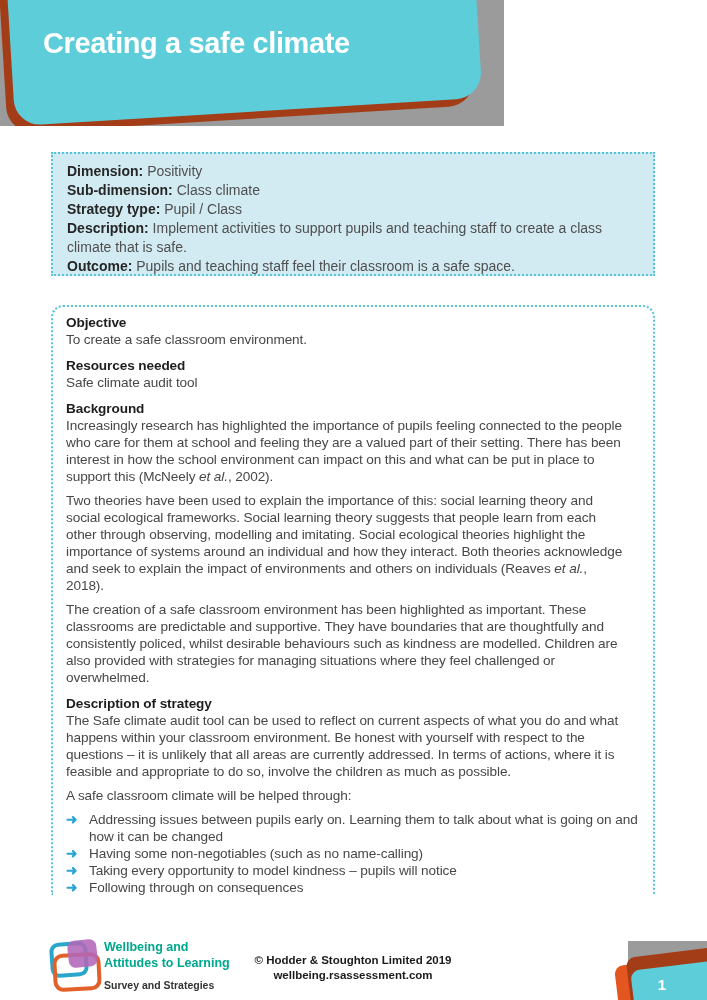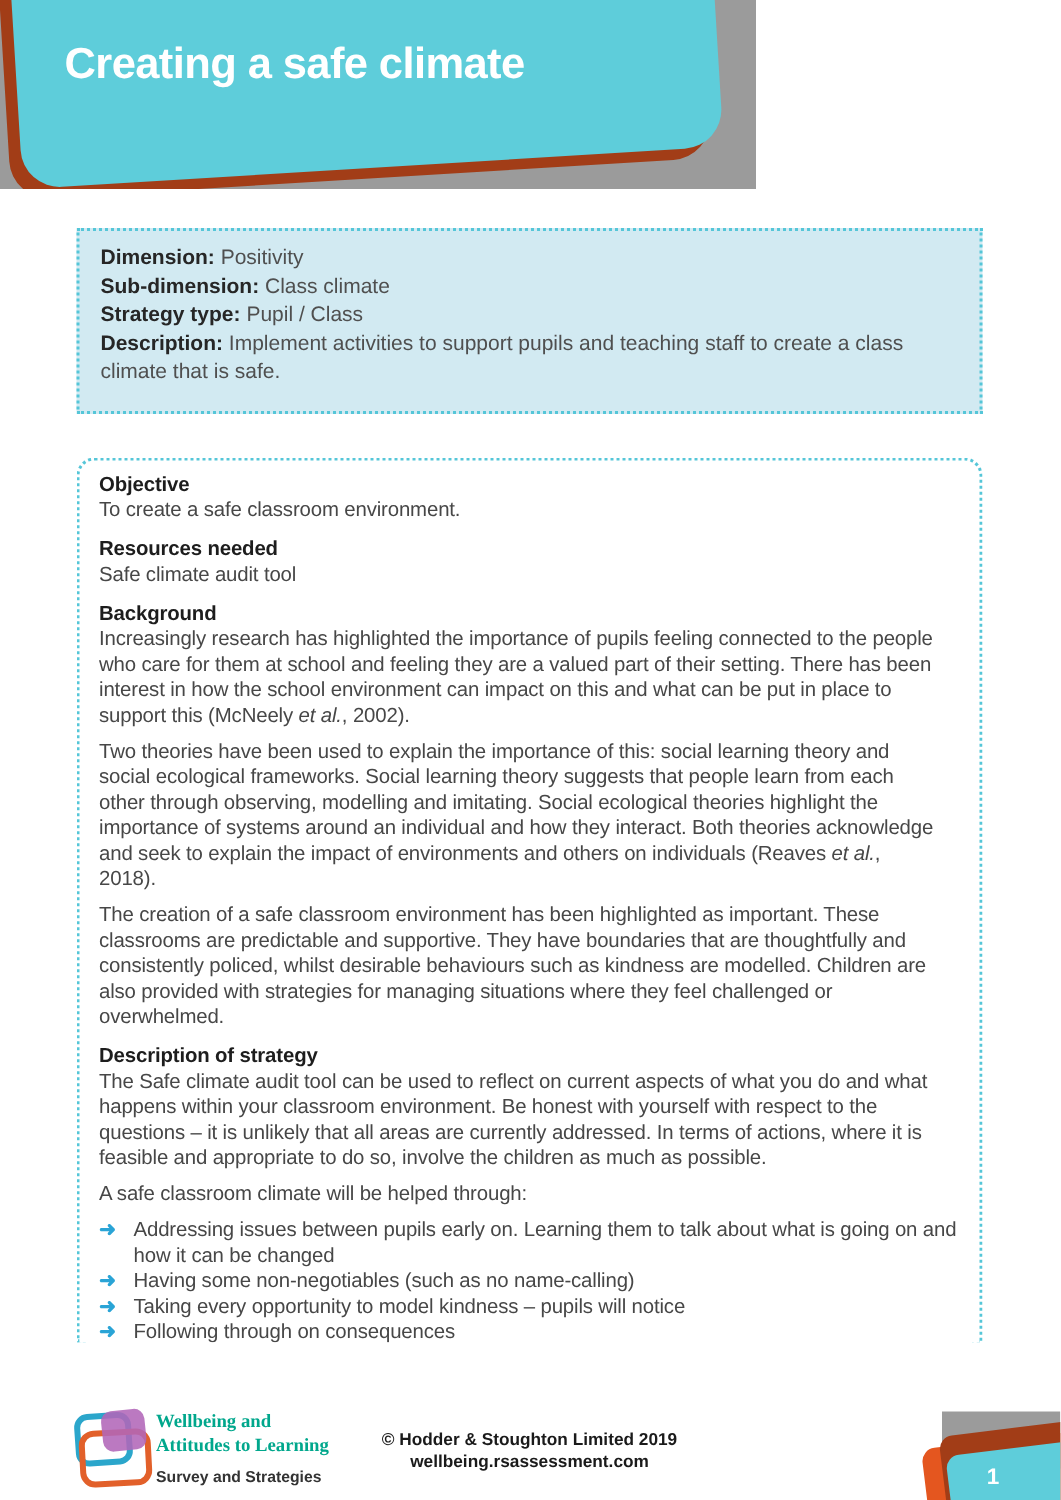--- a/index.html
+++ b/index.html
@@ -35,21 +35,21 @@
 
   
   .logo{position:absolute;left:49px;top:939px;width:58px;height:55px;}
   .lg-blue{position:absolute;left:1px;top:3px;width:30px;height:27px;border:4px solid #2ba6cb;
            border-radius:9px;transform:rotate(-4deg);}
   .lg-orange{position:absolute;left:4px;top:14px;width:40px;height:30px;border:4px solid #e2602a;
              border-radius:10px;transform:rotate(-3deg);}
   .lg-purple{position:absolute;left:19px;top:1px;width:29px;height:27px;background:rgba(178,102,184,0.88);
              border-radius:7px;transform:rotate(-6deg);}
   .logo-text{position:absolute;left:104px;top:940px;}
-  .lt1{font-size:12.5px;line-height:15.5px;font-weight:bold;color:#00a78c;font-family:Liberation Serif, serif;}
+  .lt1{font-size:12.5px;line-height:15.5px;font-weight:bold;color:#00a78c;}
   .lt2{font-size:10.5px;line-height:13px;font-weight:bold;color:#333333;margin-top:8px;}
   .copyright{position:absolute;left:233px;top:953px;width:240px;text-align:center;
              font-size:11.5px;line-height:15px;font-weight:bold;color:#1a1a1a;}
 
   .tab-gray{position:absolute;left:628px;top:941px;width:79px;height:38px;background:#9b9b9b;}
   .tab-orange{position:absolute;left:617px;top:960px;width:100px;height:56px;background:#e4561f;
               border-radius:9px;transform:rotate(-7deg);}
   .tab-rust{position:absolute;left:629px;top:952px;width:96px;height:62px;background:#a23d17;
             border-radius:9px;transform:rotate(-7deg);}
   .tab-teal{position:absolute;left:633px;top:965px;width:94px;height:52px;background:#5ecdda;
@@ -65,20 +65,21 @@
   <div class="header-band">
     <div class="header-plate"></div>
     <div class="header-title">Creating a safe climate</div>
   </div>
 
   <div class="meta-box">
     <div><b>Dimension:</b> <span>Positivity</span></div>
     <div><b>Sub-dimension:</b> <span>Class climate</span></div>
     <div><b>Strategy type:</b> <span>Pupil / Class</span></div>
     <div><b>Description:</b> <span>Implement activities to support pupils and teaching staff to create a class climate that is safe.</span></div>
+    <div><b>Outcome:</b> <span>Pupils and teaching staff feel their classroom is a safe space.</span></div>
   </div>
 
   <div class="content-box">
 
     <div class="sec">
       <div class="h">Objective</div>
       <p>To create a safe classroom environment.</p>
     </div>
 
     <div class="sec">

